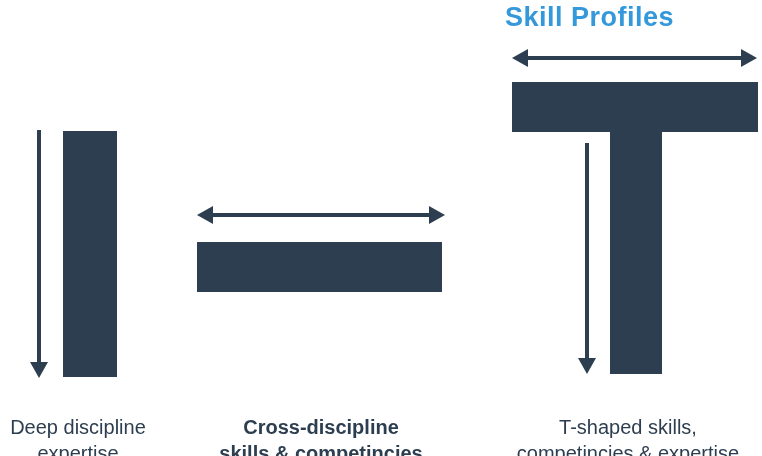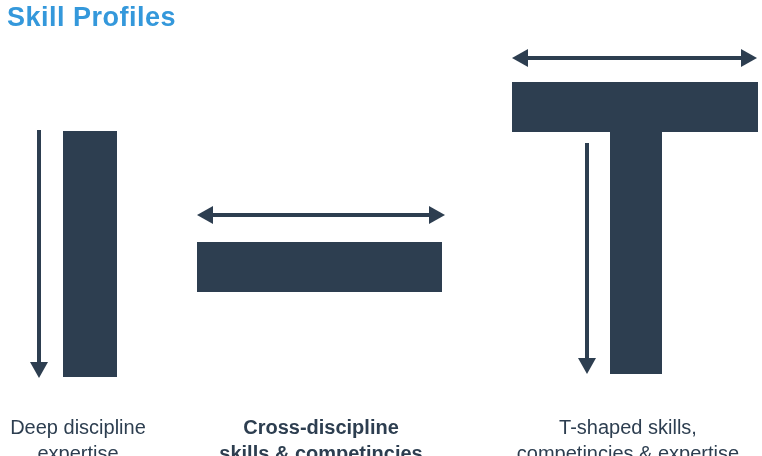--- a/index.html
+++ b/index.html
@@ -18,26 +18,25 @@
     height: 456px;
     background: var(--background);
     overflow: hidden;
   }
 
   .diagram-title {
     position: absolute;
     left: 0;
     top: 2px;
     width: 674px;
-    text-align: left;
+    text-align: right;
     font-size: 27px;
     font-weight: bold;
     color: var(--accent);
     letter-spacing: 0.5px;
-    padding-left: 7px;
   }
 
   .shape {
     position: absolute;
     background: var(--shape);
   }
 
   
   .shaft-v { position: absolute; width: 4px; background: var(--shape); }
   .shaft-h { position: absolute; height: 4px; background: var(--shape); }

